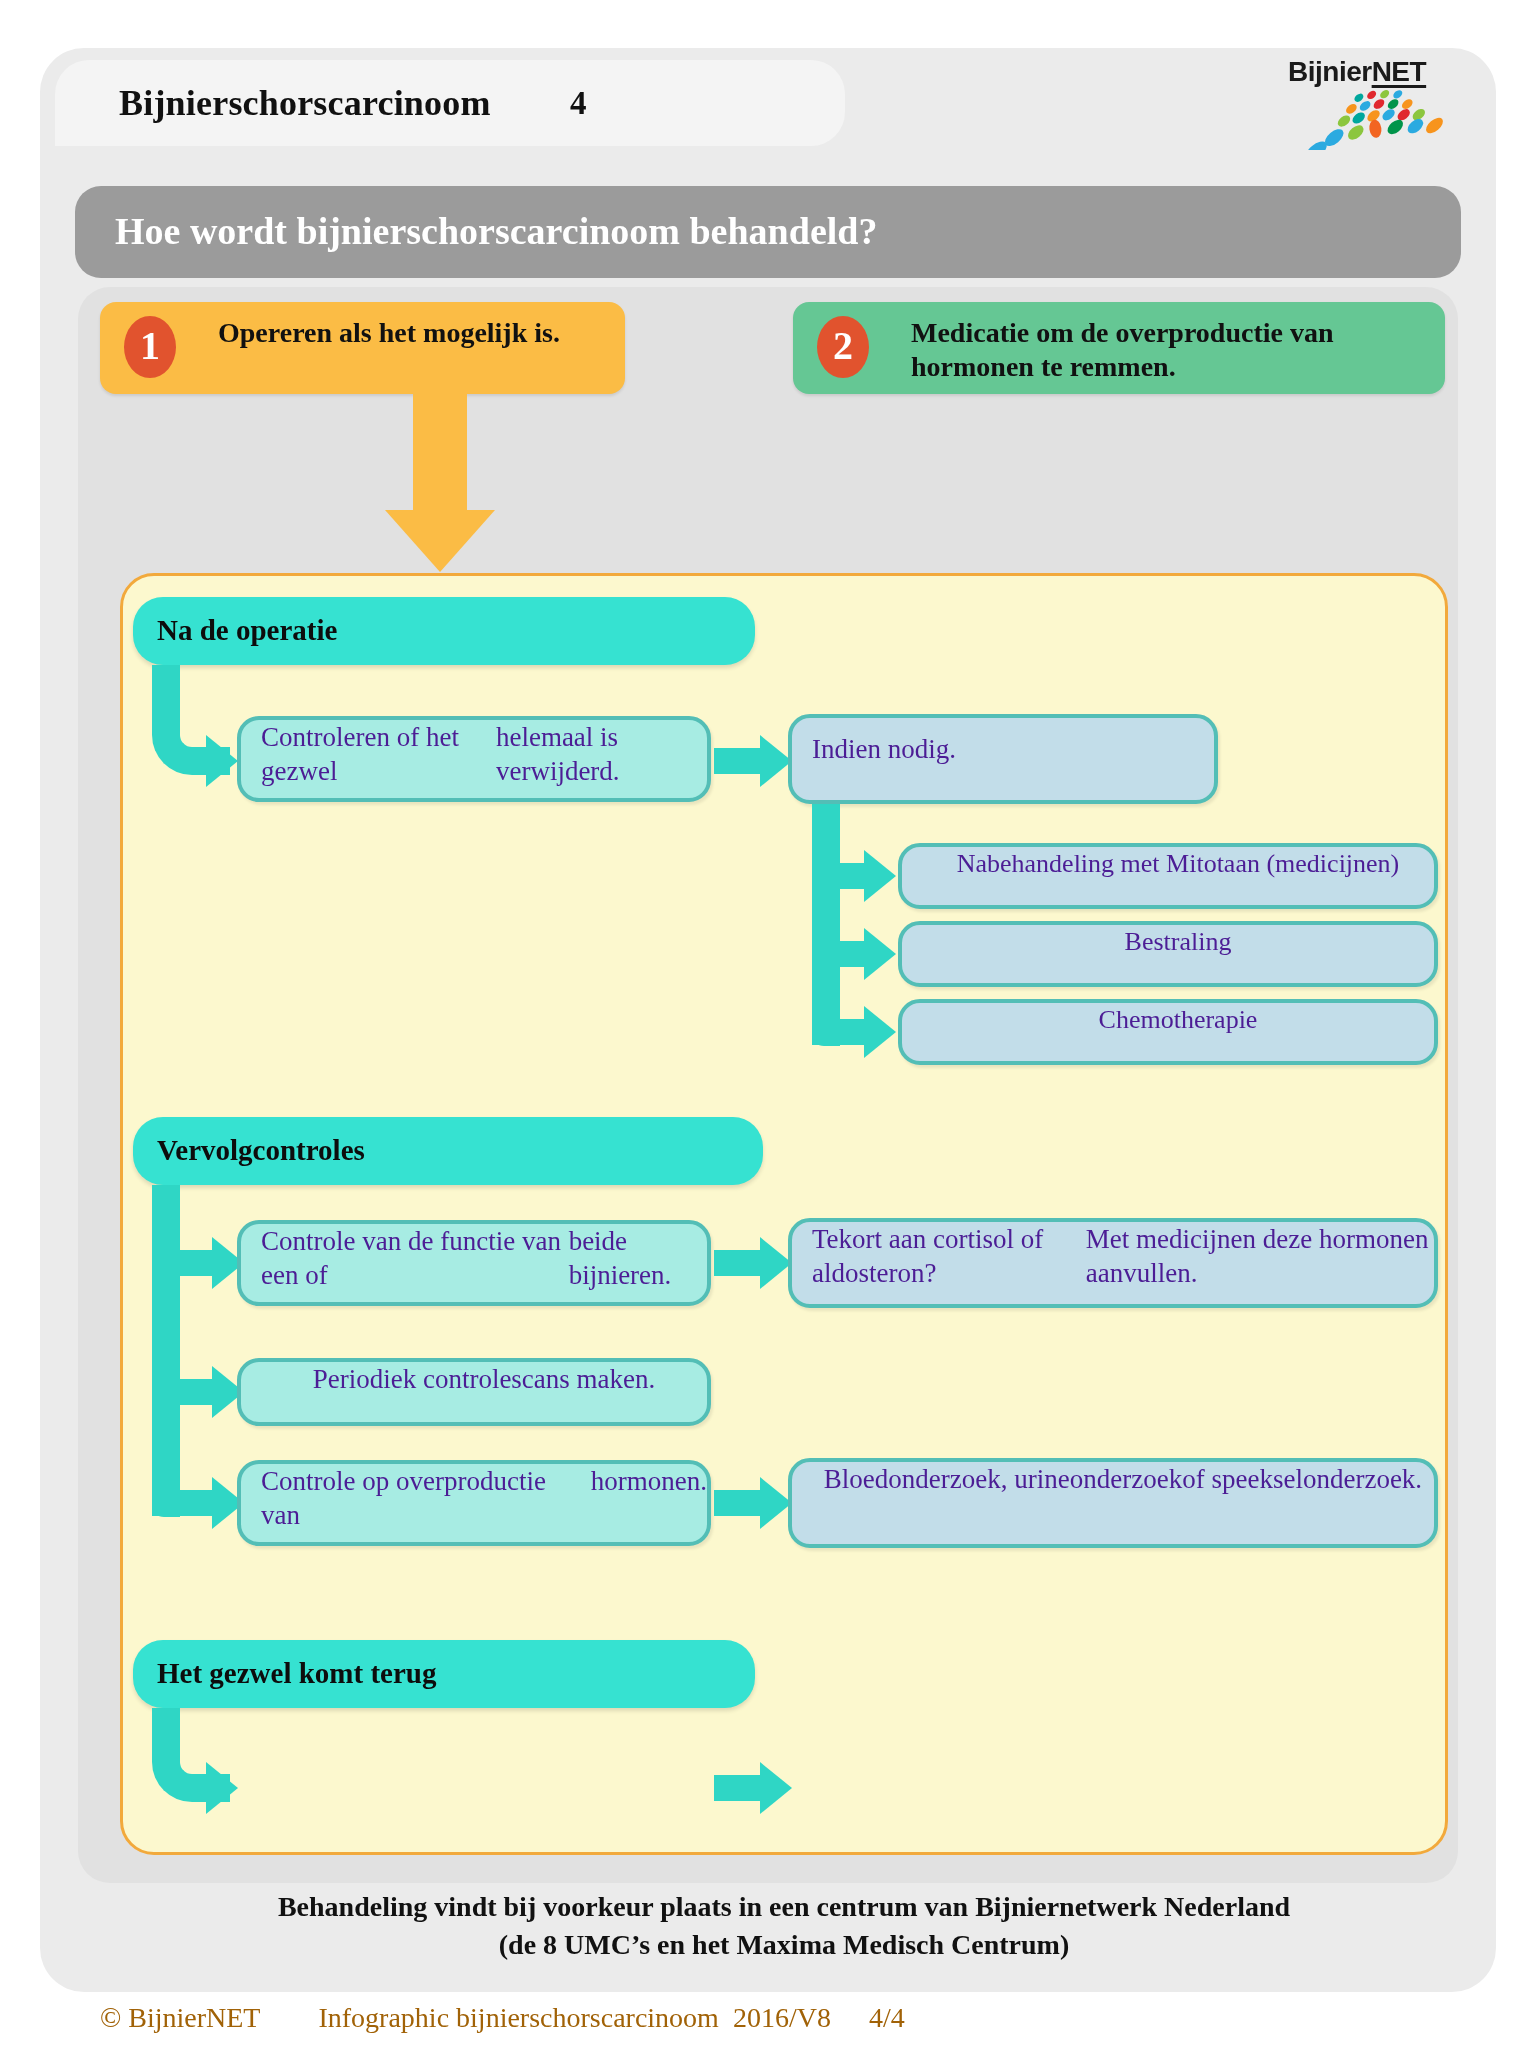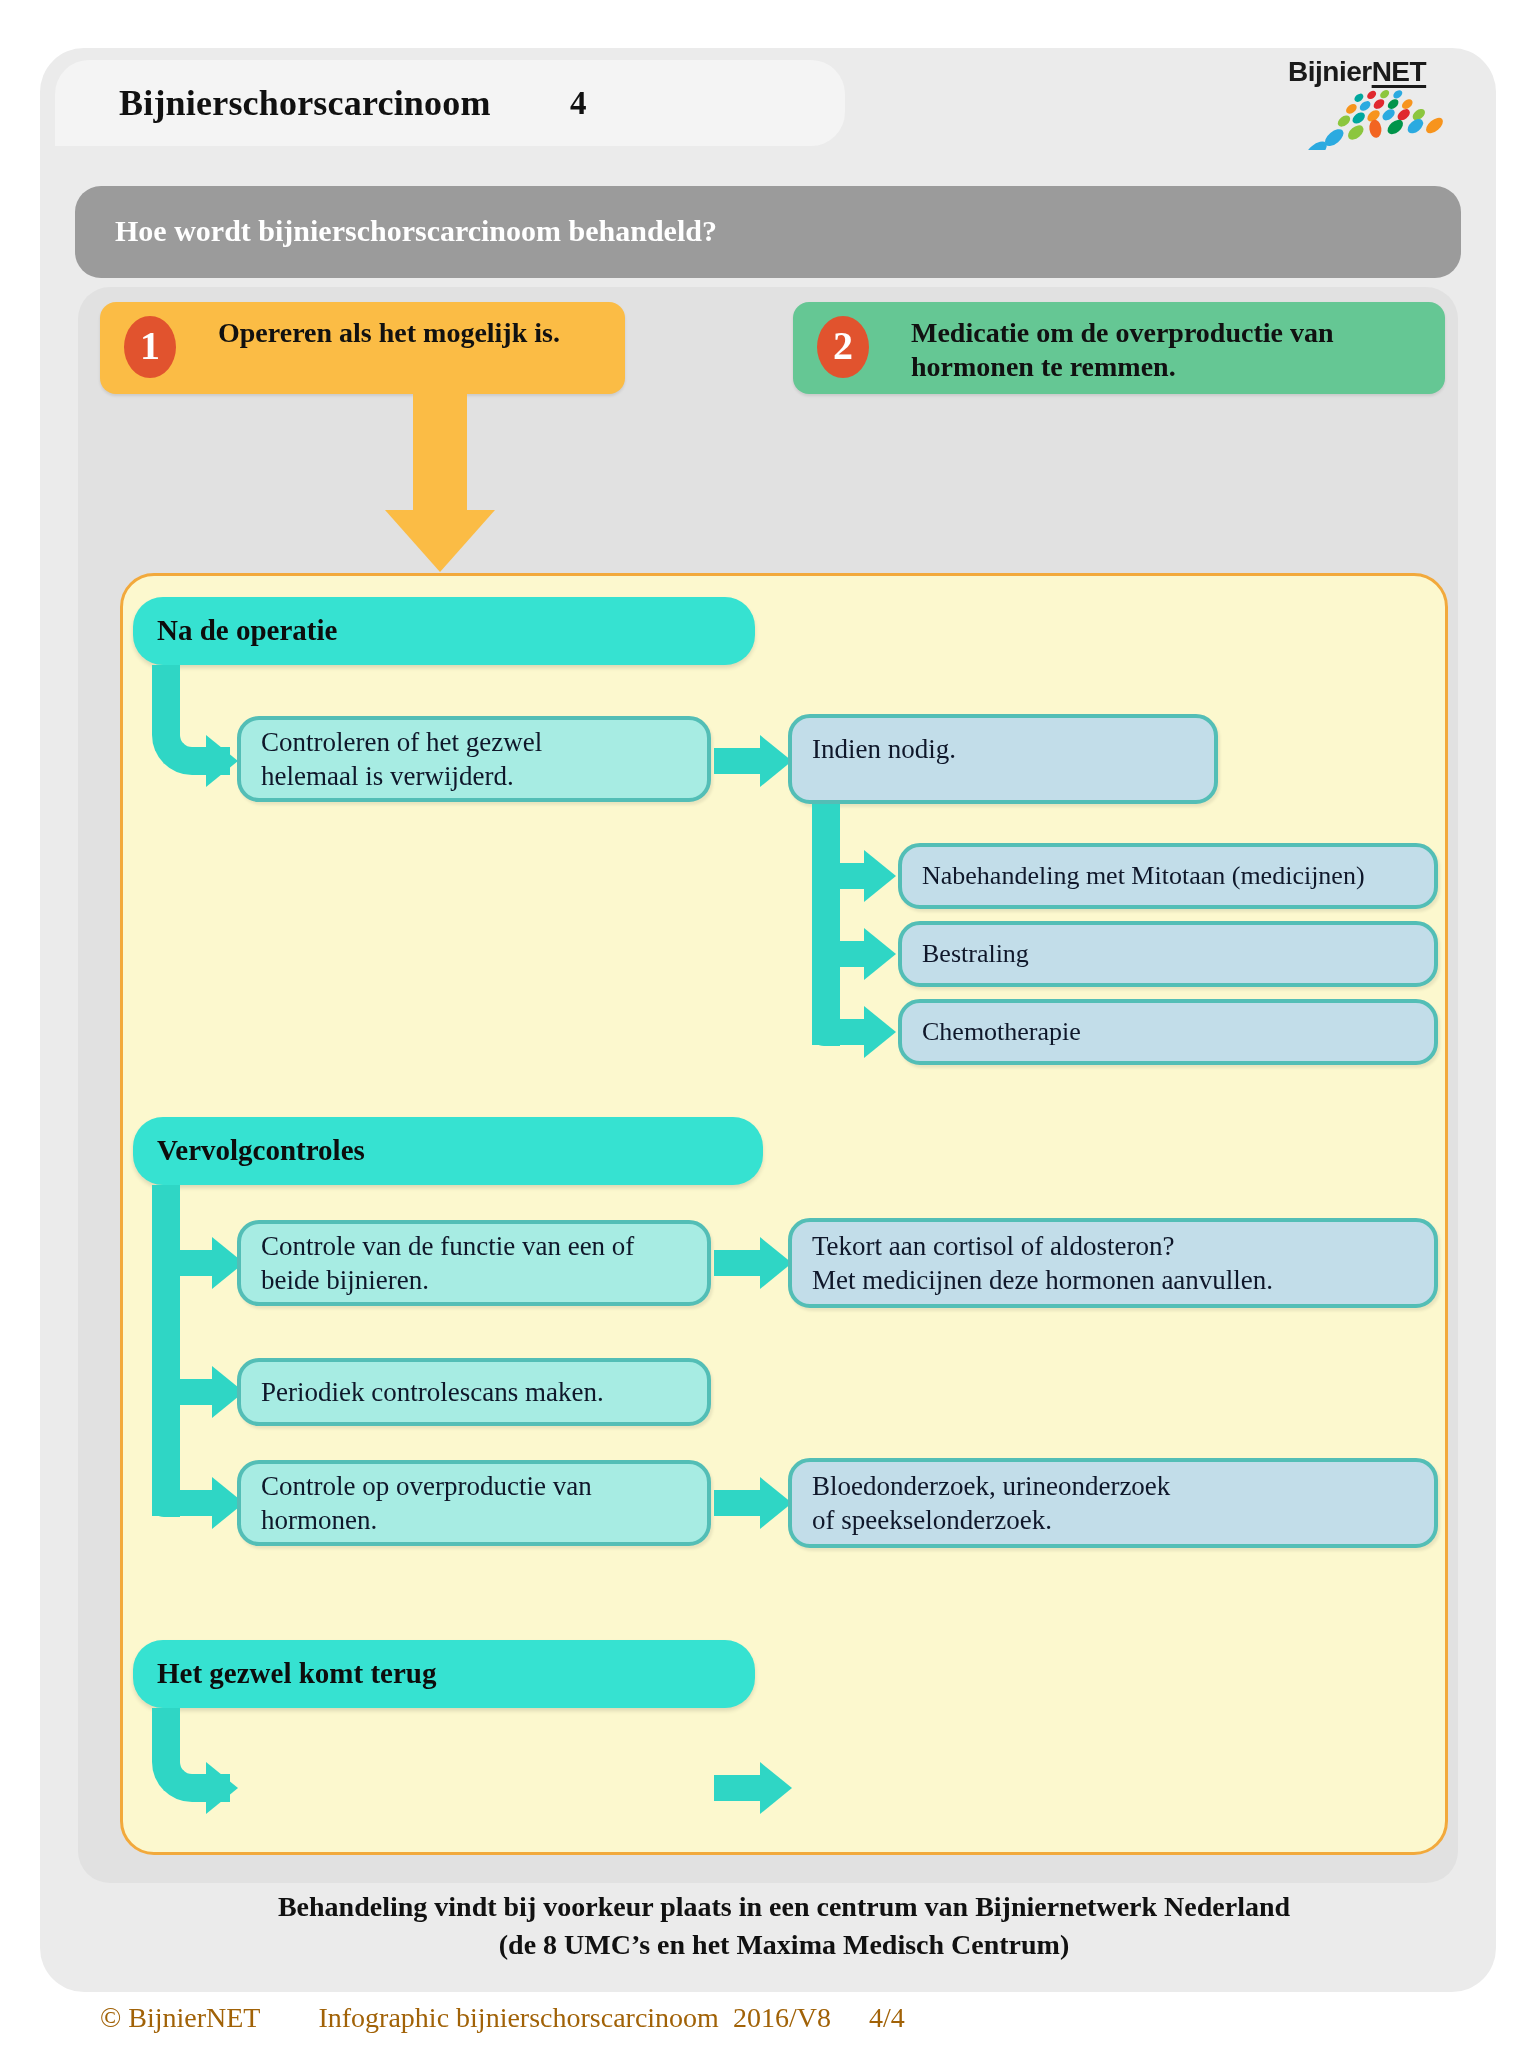--- a/index.html
+++ b/index.html
@@ -12,21 +12,21 @@
              border-radius:34px 34px 34px 0;}
   .page-title{left:64px;top:0;height:86px;line-height:86px;font-size:36px;font-weight:bold;letter-spacing:.2px;}
   .page-num{left:515px;top:0;height:86px;line-height:86px;font-size:33px;font-weight:bold;}
 
   .logo{left:1288px;top:56px;width:180px;font-family:"Liberation Sans",sans-serif;}
   .logo-text{font-size:28px;font-weight:bold;color:#1a1a1a;letter-spacing:-0.5px;}
   .logo-net{text-decoration:underline;text-underline-offset:4px;text-decoration-thickness:3px;}
   .logo-dots{margin:0 0 0 10px;display:block;}
 
   .banner{left:75px;top:186px;width:1386px;height:92px;background:var(--banner,#9b9b9b);border-radius:26px;}
-  .banner-text{padding-left:40px;line-height:90px;font-size:30px;font-weight:bold;color:#fff;}
+  .banner-text{padding-left:40px;line-height:90px;font-size:38px;font-weight:bold;color:#fff;}
 
   .inner{left:78px;top:287px;width:1380px;height:1596px;background:var(--inner_bg,#e1e1e1);border-radius:32px;}
 
   .step{height:92px;border-radius:16px;box-shadow:0 2px 3px rgba(0,0,0,.10);}
   .step1{left:100px;top:302px;width:525px;background:var(--step1,#fbbc45);}
   .step2{left:793px;top:302px;width:652px;background:var(--step2,#65c794);}
   .circle{left:24px;top:14px;width:52px;height:62px;border-radius:50%;background:var(--circle,#e1532e);
           color:#fff;font-size:40px;font-weight:bold;text-align:center;line-height:60px;}
   .step-label{padding:14px 18px 0 118px;font-size:28px;font-weight:bold;line-height:34px;}
 
@@ -49,22 +49,22 @@
   .elbow-3{left:152px;top:1708px;height:66px;}
 
   .vstem{width:28px;background:var(--connector,#2fd6c5);}
   .v1{left:812px;top:804px;height:242px;border-bottom-left-radius:12px;}
   .v2{left:152px;top:1185px;height:332px;border-bottom-left-radius:12px;}
   .hstem{height:26px;background:var(--connector,#2fd6c5);}
   .tri{width:0;height:0;border-top:26px solid transparent;border-bottom:26px solid transparent;
        border-left:32px solid var(--connector,#2fd6c5);}
 
   .box{border:4px solid var(--box_border,#53beb6);border-radius:22px;box-sizing:border-box;
-       display:flex;flex-direction:column;justify-content:center;padding-left:20px;
-       font-size:27px;line-height:34px;color:#0f172a;box-shadow:2px 3px 3px rgba(0,0,0,.08);}
+       display:flex;flex-direction:row;justify-content:center;padding-left:20px;
+       font-size:27px;line-height:34px;color:#4c1d95;box-shadow:2px 3px 3px rgba(0,0,0,.08);}
   .teal-box{background:var(--box_teal,#a7ece3);}
   .blue-box{background:var(--box_blue,#c2dde9);}
   .subitem{left:898px;width:540px;height:66px;font-size:26px;}
 
   .note{left:120px;top:1888px;width:1328px;text-align:center;font-size:28px;font-weight:bold;line-height:38px;}
 
   .footer{left:100px;top:2002px;font-family:Liberation Serif, serif;font-size:28px;color:#a16207;display:flex;}
   .footer .lbl{margin-left:58px;} .footer .ver{margin-left:14px;text-align:center;} .footer .pg{margin-left:38px;text-align:right;}
 </style>
 </head>

